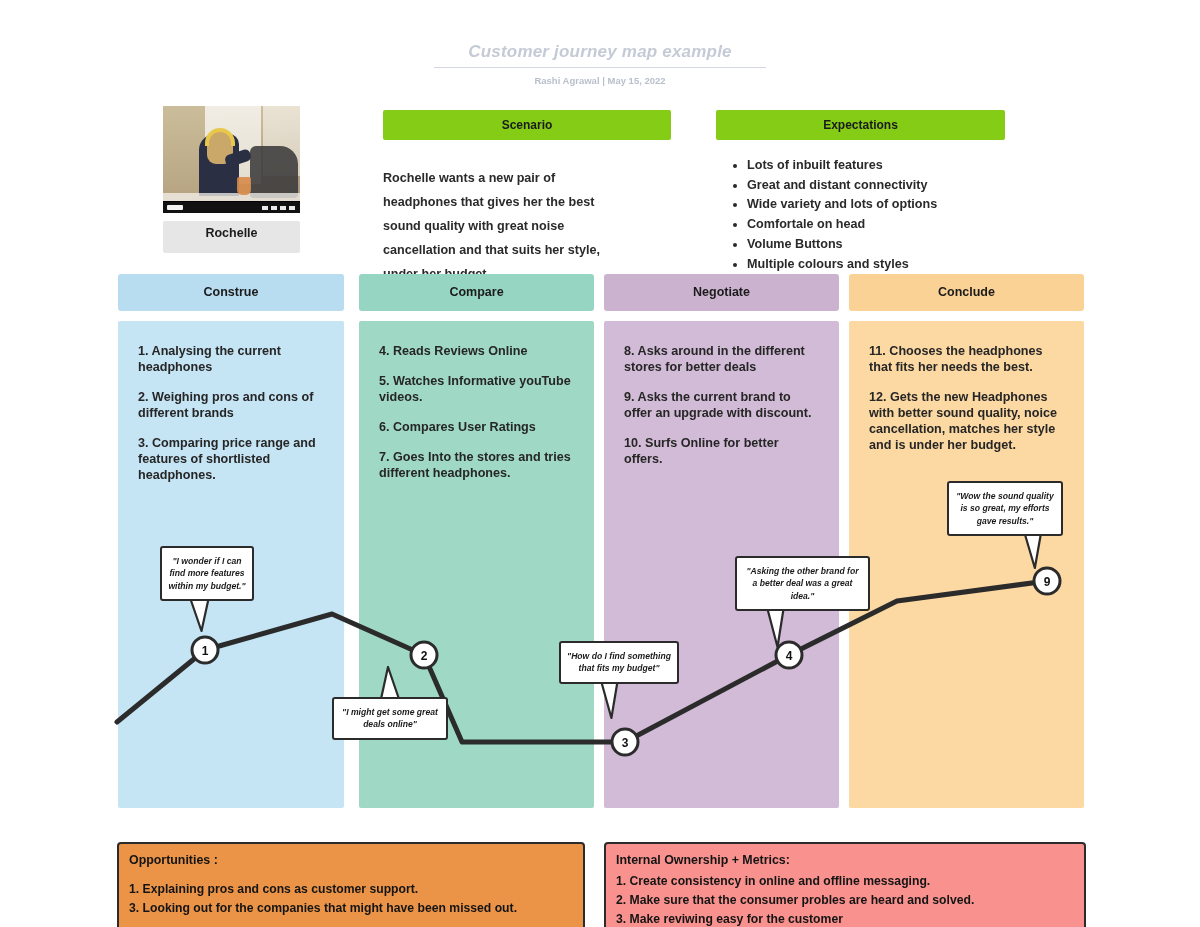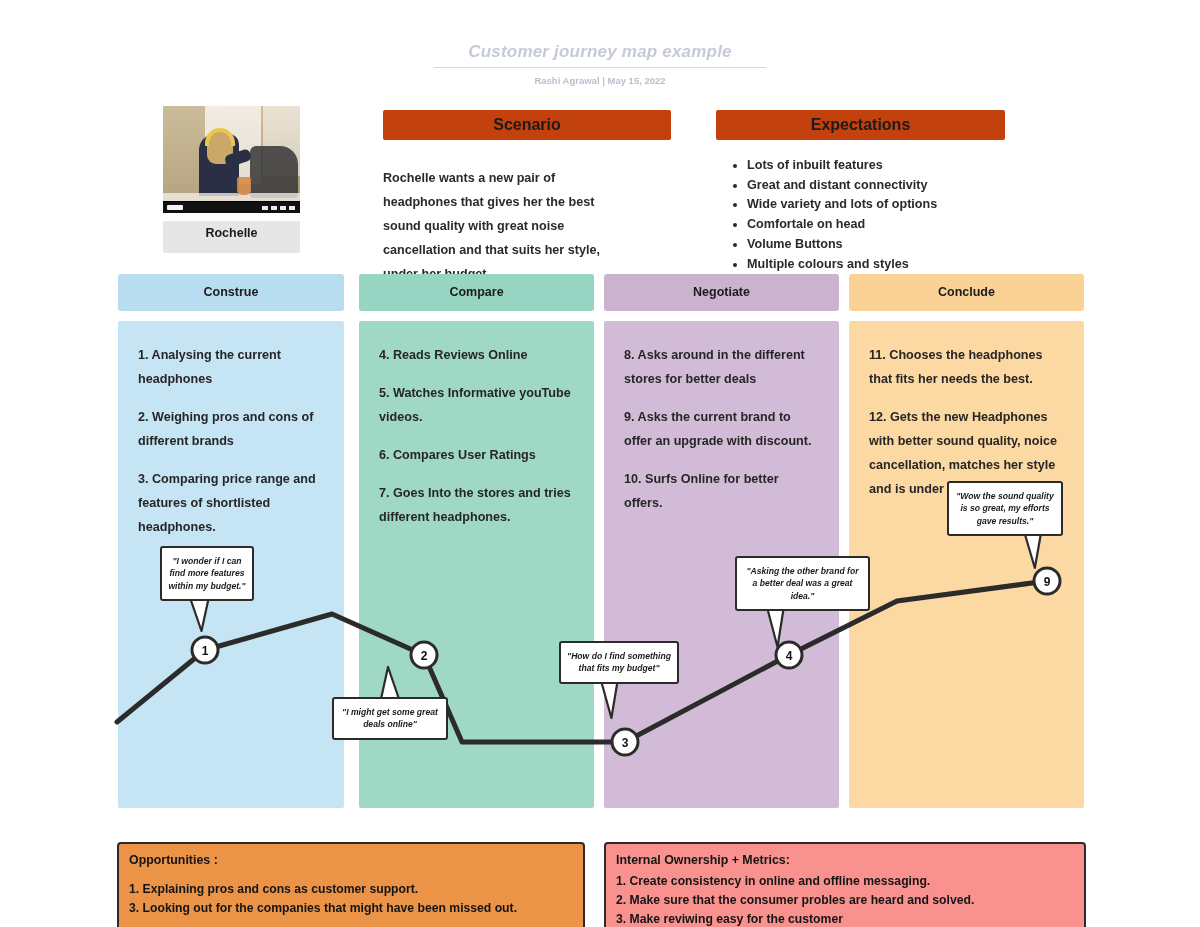--- a/index.html
+++ b/index.html
@@ -110,25 +110,25 @@
     line-height: 24px;
     text-align: center;
     font-size: 12.5px;
     font-weight: bold;
     color: #1b1b1b;
     border-radius: 2px;
   }
 
   
   .panel-header {
-    background: #c2410c;
+    background: #84cc16;
     height: 30px;
     line-height: 30px;
     text-align: center;
-    font-size: 16px;
+    font-size: 12px;
     font-weight: bold;
     color: #1b1b1b;
     border-radius: 2px;
   }
   #scenario-panel { position: absolute; left: 383px; top: 110px; width: 288px; }
   #scenario-text {
     margin-top: 26px;
     font-size: 12.6px;
     font-weight: bold;
     color: #2a2a2a;
@@ -163,21 +163,21 @@
   .stage-body {
     margin-top: 10px;
     height: 487px;
     border-radius: 2px;
     padding: 22px 20px 0 20px;
   }
   .stage-item {
     font-size: 12.6px;
     font-weight: bold;
     color: #262626;
-    line-height: 24px;
+    line-height: 16px;
     margin-bottom: 14px;
   }
 
   #stage-0 { left: 118px; width: 226px; }
   #stage-1 { left: 359px; width: 235px; }
   #stage-2 { left: 604px; width: 235px; }
   #stage-3 { left: 849px; width: 235px; }
 
   
   #journey-svg {

